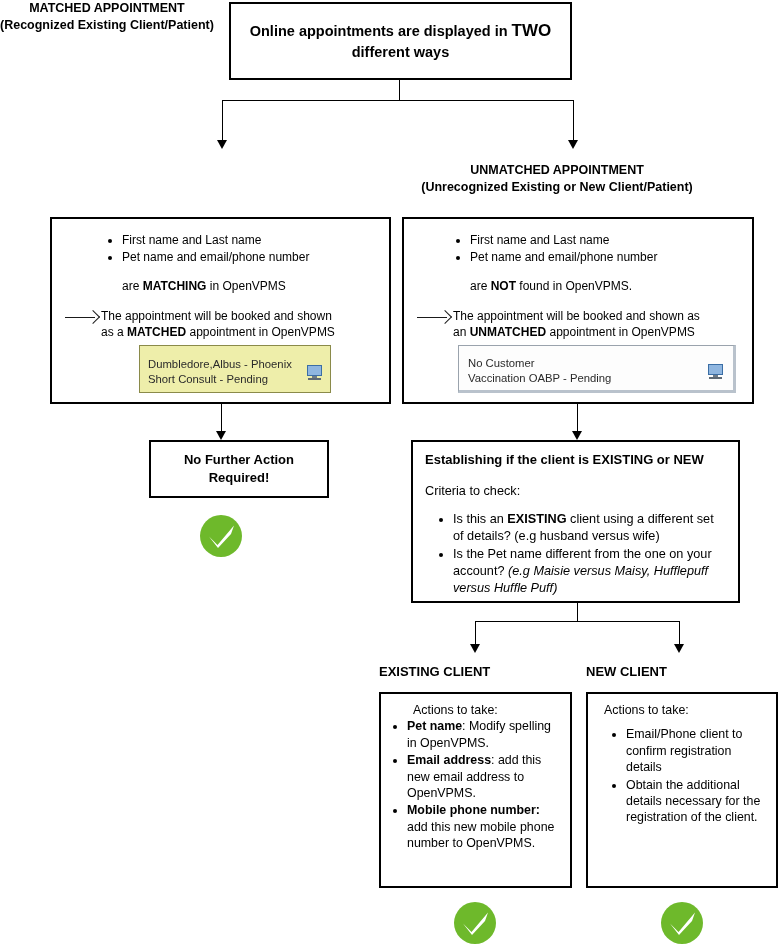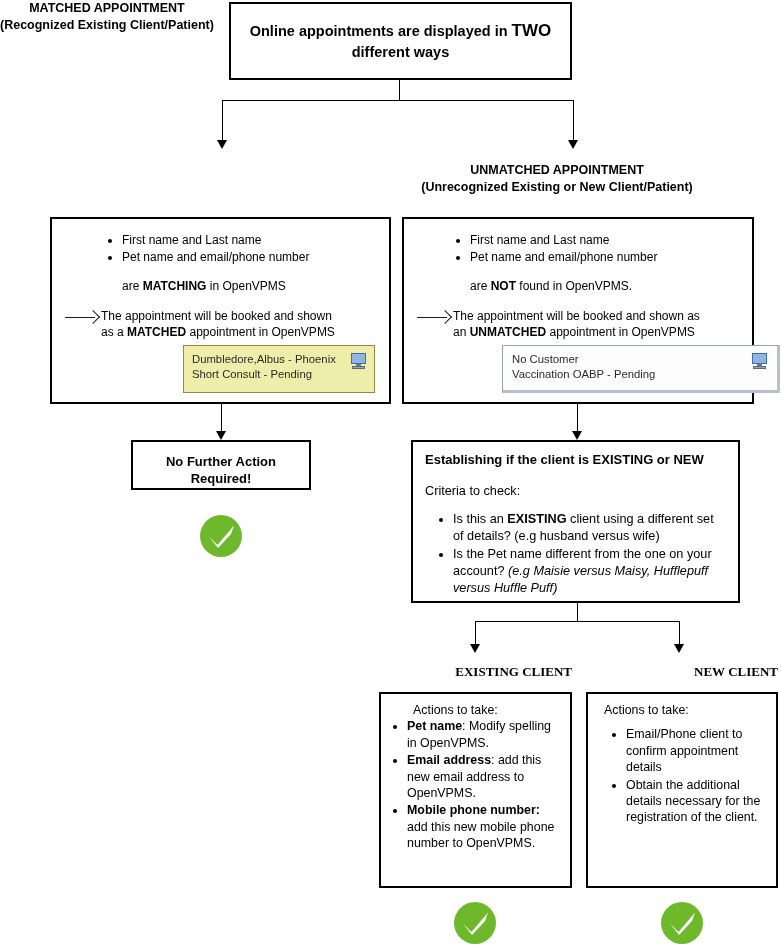--- a/index.html
+++ b/index.html
@@ -85,25 +85,24 @@
     border-right: 1.6px solid #1a1a1a;
     transform: rotate(45deg);
   }
   .arrow-text { flex: 1 1 auto; }
 
   .snippet {
     position: absolute;
     box-sizing: border-box;
     display: flex;
     justify-content: space-between;
-    align-items: flex-start;
+    align-items: center;
     font-size: 11.3px;
     line-height: 1.35;
     color: #2b2b2b;
-    margin-left: 44px;
   }
   .snippet-yellow {
     left: 139px; top: 345px; width: 192px; height: 48px;
     background: #eeeeaa;
     border: 1px solid #8a8a4a;
     padding: 6px 7px 0 8px;
   }
   .snippet-grey {
     left: 458px; top: 345px; width: 278px; height: 48px;
     background: #fdfdfd;
@@ -134,44 +133,43 @@
   }
   .monitor-icon .base {
     position: absolute; left: 2px; top: 13px;
     width: 13px; height: 2.5px;
     background: #9aa6b2;
     border: 1px solid #5e6a76;
     box-sizing: border-box;
   }
 
   .box-nofurther {
-    left: 131px; top: 440px; width: 180px; height: 50px;
-    font-size: 13px; font-weight: bold; line-height: 1.35; align-items: flex-end;
+    left: 149px; top: 440px; width: 180px; height: 58px;
+    font-size: 13px; font-weight: bold; line-height: 1.35;
   }
 
   .box-establishing {
     left: 411px; top: 440px; width: 329px; height: 163px;
     font-size: 12.7px; line-height: 1.33;
     padding: 9px 12px 0 12px;
   }
   .box-establishing .est-title {
     font-weight: bold; font-size: 13px;
   }
   .box-establishing .criteria { margin-top: 15px; }
   .box-establishing ul {
     margin: 11px 0 0 10px; padding: 0 0 0 18px; list-style: disc;
   }
   .box-establishing ul li { margin-bottom: 1px; }
 
   .sub-head {
     position: absolute;
-    text-align: right;
+    text-align: left;
     font-size: 13px;
     font-weight: bold;
-    font-family: Liberation Serif, serif;
   }
   .head-existing { left: 379px; top: 664px; width: 193px; }
   .head-new { left: 586px; top: 664px; width: 192px; }
 
   .box-existing {
     left: 379px; top: 692px; width: 193px; height: 196px;
     font-size: 12.4px; line-height: 1.32;
     padding: 8px 8px 0 8px;
   }
   .box-new {
@@ -352,21 +350,21 @@
   <ul>
     <li><b>Pet name</b><span>: Modify spelling in OpenVPMS.</span></li>
     <li><b>Email address</b><span>: add this new email address to OpenVPMS.</span></li>
     <li><b>Mobile phone number:</b><span> add this new mobile phone number to OpenVPMS.</span></li>
   </ul>
 </div>
 
 <div class="node box-new">
   <div class="actions-label-new">Actions to take:</div>
   <ul>
-    <li>Email/Phone client to confirm appointment details</li>
+    <li>Email/Phone client to confirm registration details</li>
     <li>Obtain the additional details necessary for the registration of the client.</li>
   </ul>
 </div>
 
 <div class="check check-existing">
   <svg viewBox="0 0 46 46" xmlns="http://www.w3.org/2000/svg">
     <circle cx="23" cy="23" r="21" fill="#6eb92b"></circle>
     <path d="M11 23.5 L19.5 32 L36 12.5 L33 21 L20 35 Z" fill="#ffffff"></path>
   </svg>
 </div>

